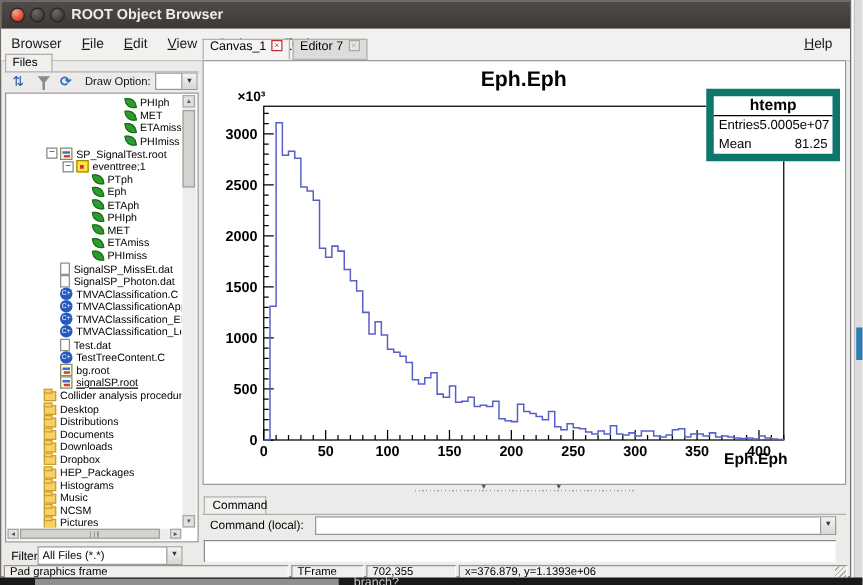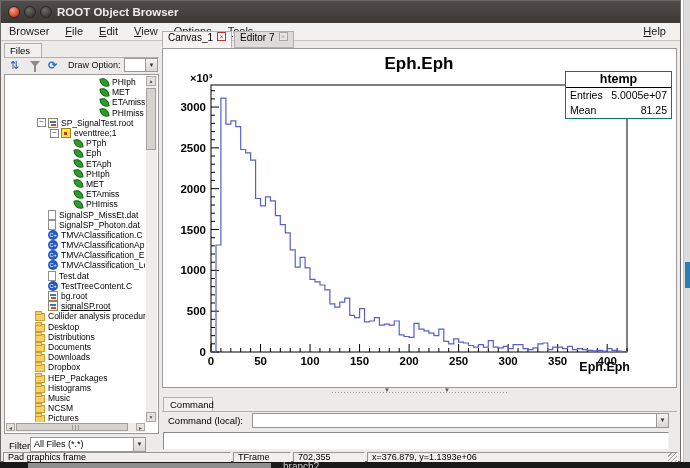--- a/index.html
+++ b/index.html
@@ -13,21 +13,21 @@
               background:linear-gradient(#504c49,#3b3835); }
   .winbtn { position:absolute; top:5px; width:12px; height:12px; border-radius:50%;
             border:1px solid #282522; }
   .winbtn.close { left:7px;  background:radial-gradient(circle at 35% 30%, #f6a28e, #de4c33 60%, #b23a23); }
   .winbtn.min   { left:23px; background:radial-gradient(circle at 35% 30%, #6e6963, #47433f 60%, #34312e); }
   .winbtn.max   { left:39px; background:radial-gradient(circle at 35% 30%, #6e6963, #47433f 60%, #34312e); }
   .wintitle { position:absolute; left:56px; top:0; line-height:22px; color:#efedea;
               font-size:11.5px; font-weight:bold; }
 
   
-  .menubar { position:absolute; left:0; top:22px; right:0; height:18px;
+  .menubar { position:absolute; left:0; top:22px; right:0; height:26px;
              background:#f2f1ef; border-bottom:1px solid #c6c4c1;
              display:flex; align-items:center; font-size:11px; color:#1a1a1a; }
   .menuitem { padding:0 8px; line-height:17px; }
   .menuitem u { text-decoration:underline; }
   .menu-help { margin-left:auto; margin-right:6px; }
 
   
   .files-tab { position:absolute; left:3px; top:42px; width:38px; height:15px;
                background:#f1f0ee; border:1px solid #b2b0ad; border-bottom:none;
                font-size:9.5px; line-height:14px; padding-left:5px; }
@@ -90,21 +90,21 @@
   .closebox { width:9px; height:9px; border:1px solid #c03030; color:#c03030; background:#fff;
               font-size:7px; line-height:7px; text-align:center; }
   .closebox.grey { border-color:#a9a7a4; color:#a9a7a4; background:#e8e6e4; }
   .canvas { position:absolute; left:161px; top:47px; width:515px; height:340px;
             background:#fff; border:1px solid #9d9b99; }
   .plot-title { position:absolute; left:48px; top:5px; width:416px; text-align:center;
                 font-size:17px; font-weight:600; color:#000; }
   .ymult { position:absolute; left:27px; top:23px; font-size:11px; font-weight:600; }
   .xlabel { position:absolute; right:46px; top:311px; font-size:12.5px; font-weight:600; }
   .stats { position:absolute; left:402px; top:22px; width:107px; background:#fff;
-           border:1px solid #0f766e; font-size:10.5px; }
+           border:6px solid #0f766e; font-size:10.5px; }
   .stats .sname { text-align:center; font-size:12.5px; font-weight:600; line-height:15px;
                   border-bottom:1px solid #000; }
   .stats .srow { display:flex; justify-content:space-between; padding:0 4px; line-height:15px; }
 
   .splitter { position:absolute; left:161px; top:388px; width:515px; height:7px; }
   .split-dots { position:absolute; left:170px; top:3px; width:175px; height:1px;
                 background:repeating-linear-gradient(90deg,#9a9a9a 0 1px,transparent 1px 3px); }
   .split-arrow { position:absolute; top:-2px; font-size:6px; color:#555; }
 
   .cmd-tab { position:absolute; left:162px; top:396px; width:50px; height:14px;

